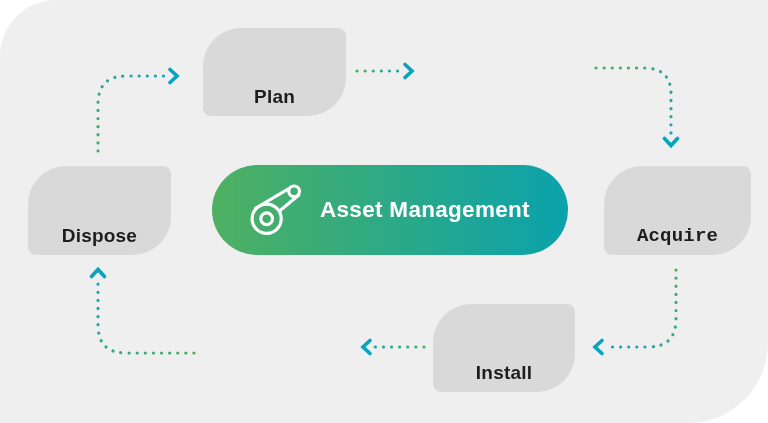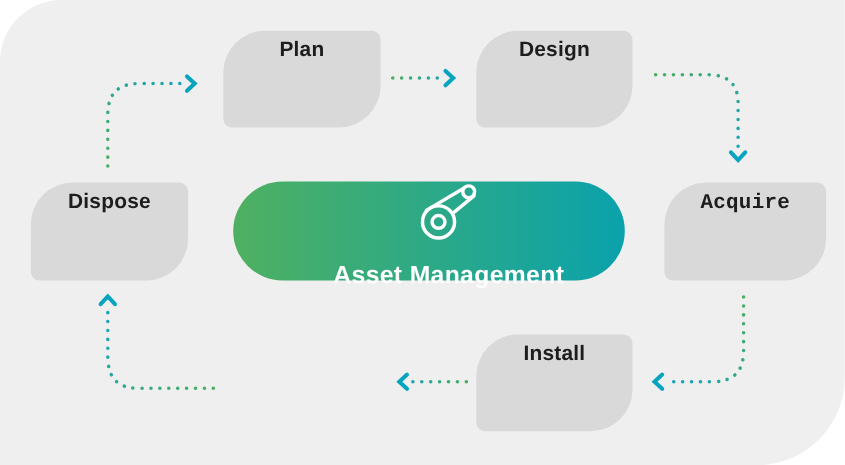--- a/index.html
+++ b/index.html
@@ -28,39 +28,39 @@
   }
   .arrows{position:absolute;inset:0;pointer-events:none;}
   .dots{fill:none;stroke-width:3.2;stroke-linecap:round;stroke-dasharray:0.1 8;}
   .head{fill:none;stroke:var(--arrowhead);stroke-width:3.7;stroke-linecap:round;stroke-linejoin:miter;}
   .stop-green{stop-color:var(--arrow-green);}
   .stop-teal{stop-color:var(--arrow-teal);}
   .stage{
     position:absolute;
     background:var(--box-bg);
     border-radius:38px 8px 38px 8px;
-    display:flex;align-items:flex-start;justify-content:center;
+    display:flex;align-items:flex-end;justify-content:center;
     text-align:center;
     color:var(--label-text);
     font-size:19px;font-weight:600;line-height:1.3;
     letter-spacing:.2px;
     padding:6px 18px;
   }
   .stage-plan    {left:203px;top:28px; width:143px;height:88px;}
   .stage-design  {left:433px;top:28px; width:142px;height:88px;}
   .stage-acquire {left:604px;top:166px;width:147px;height:89px;font-family:Liberation Mono, monospace;}
   .stage-install {left:433px;top:304px;width:142px;height:88px;}
   .stage-operate {left:203px;top:304px;width:143px;height:88px;}
   .stage-dispose {left:28px; top:166px;width:143px;height:89px;}
   .pill{
     position:absolute;left:212px;top:165px;width:356px;height:90px;
     border-radius:45px;
     background:linear-gradient(90deg,var(--pill-green),var(--pill-teal));
     display:flex;align-items:center;
-    padding-left:36px;gap:16px;flex-direction:column;
+    padding-left:36px;gap:16px;
   }
   .pill-title{
     color:var(--pill-text);
     font-size:22.5px;font-weight:700;letter-spacing:.3px;
     white-space:nowrap;
   }
   .tag-icon{width:56px;height:56px;flex:0 0 auto;}
   .tag-icon *{fill:none;stroke:#ffffff;stroke-width:2.7;stroke-linecap:round;}
 </style>
 </head>
@@ -120,23 +120,20 @@
     </g>
     <g>
       <path class="dots" stroke="url(#g6)" d="M 98,151 V 104 Q 98,76 126,76 H 166"></path>
       <polyline class="head" points="170,69.5 177,76 170,82.5"></polyline>
     </g>
   </svg>
 
   <div class="stage stage-plan">
     <span>Plan</span>
   </div>
-  <div class="stage stage-design">
-    <span>Design</span>
-  </div>
   <div class="stage stage-acquire">
     <span>Acquire</span>
   </div>
   <div class="stage stage-install">
     <span>Install</span>
   </div>
   <div class="stage stage-dispose">
     <span>Dispose</span>
   </div>
 

